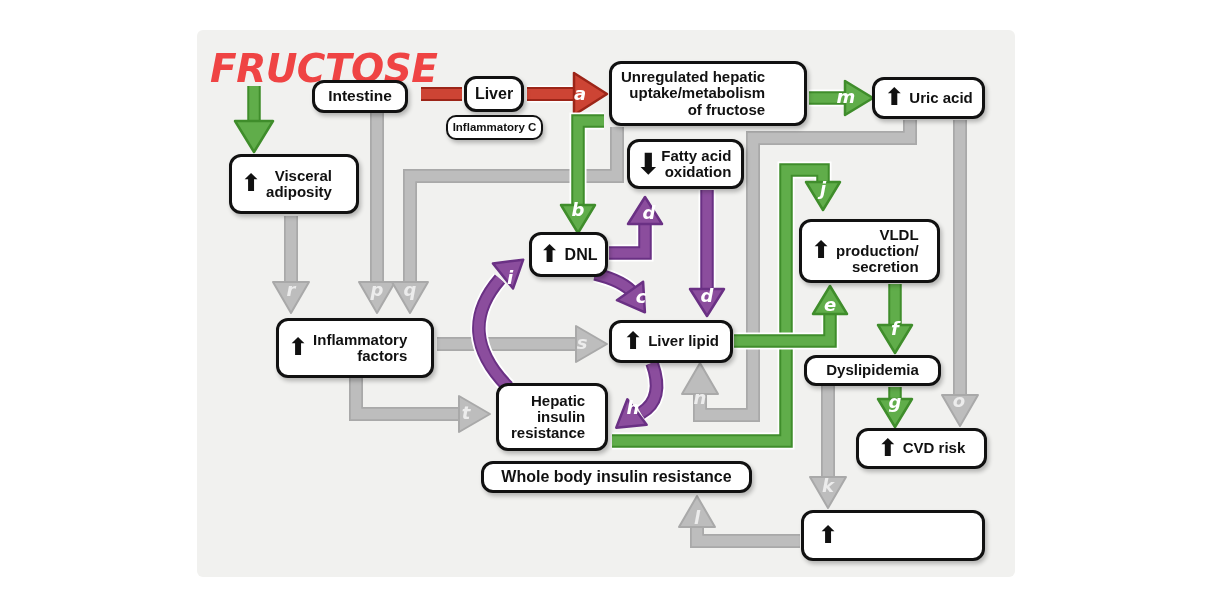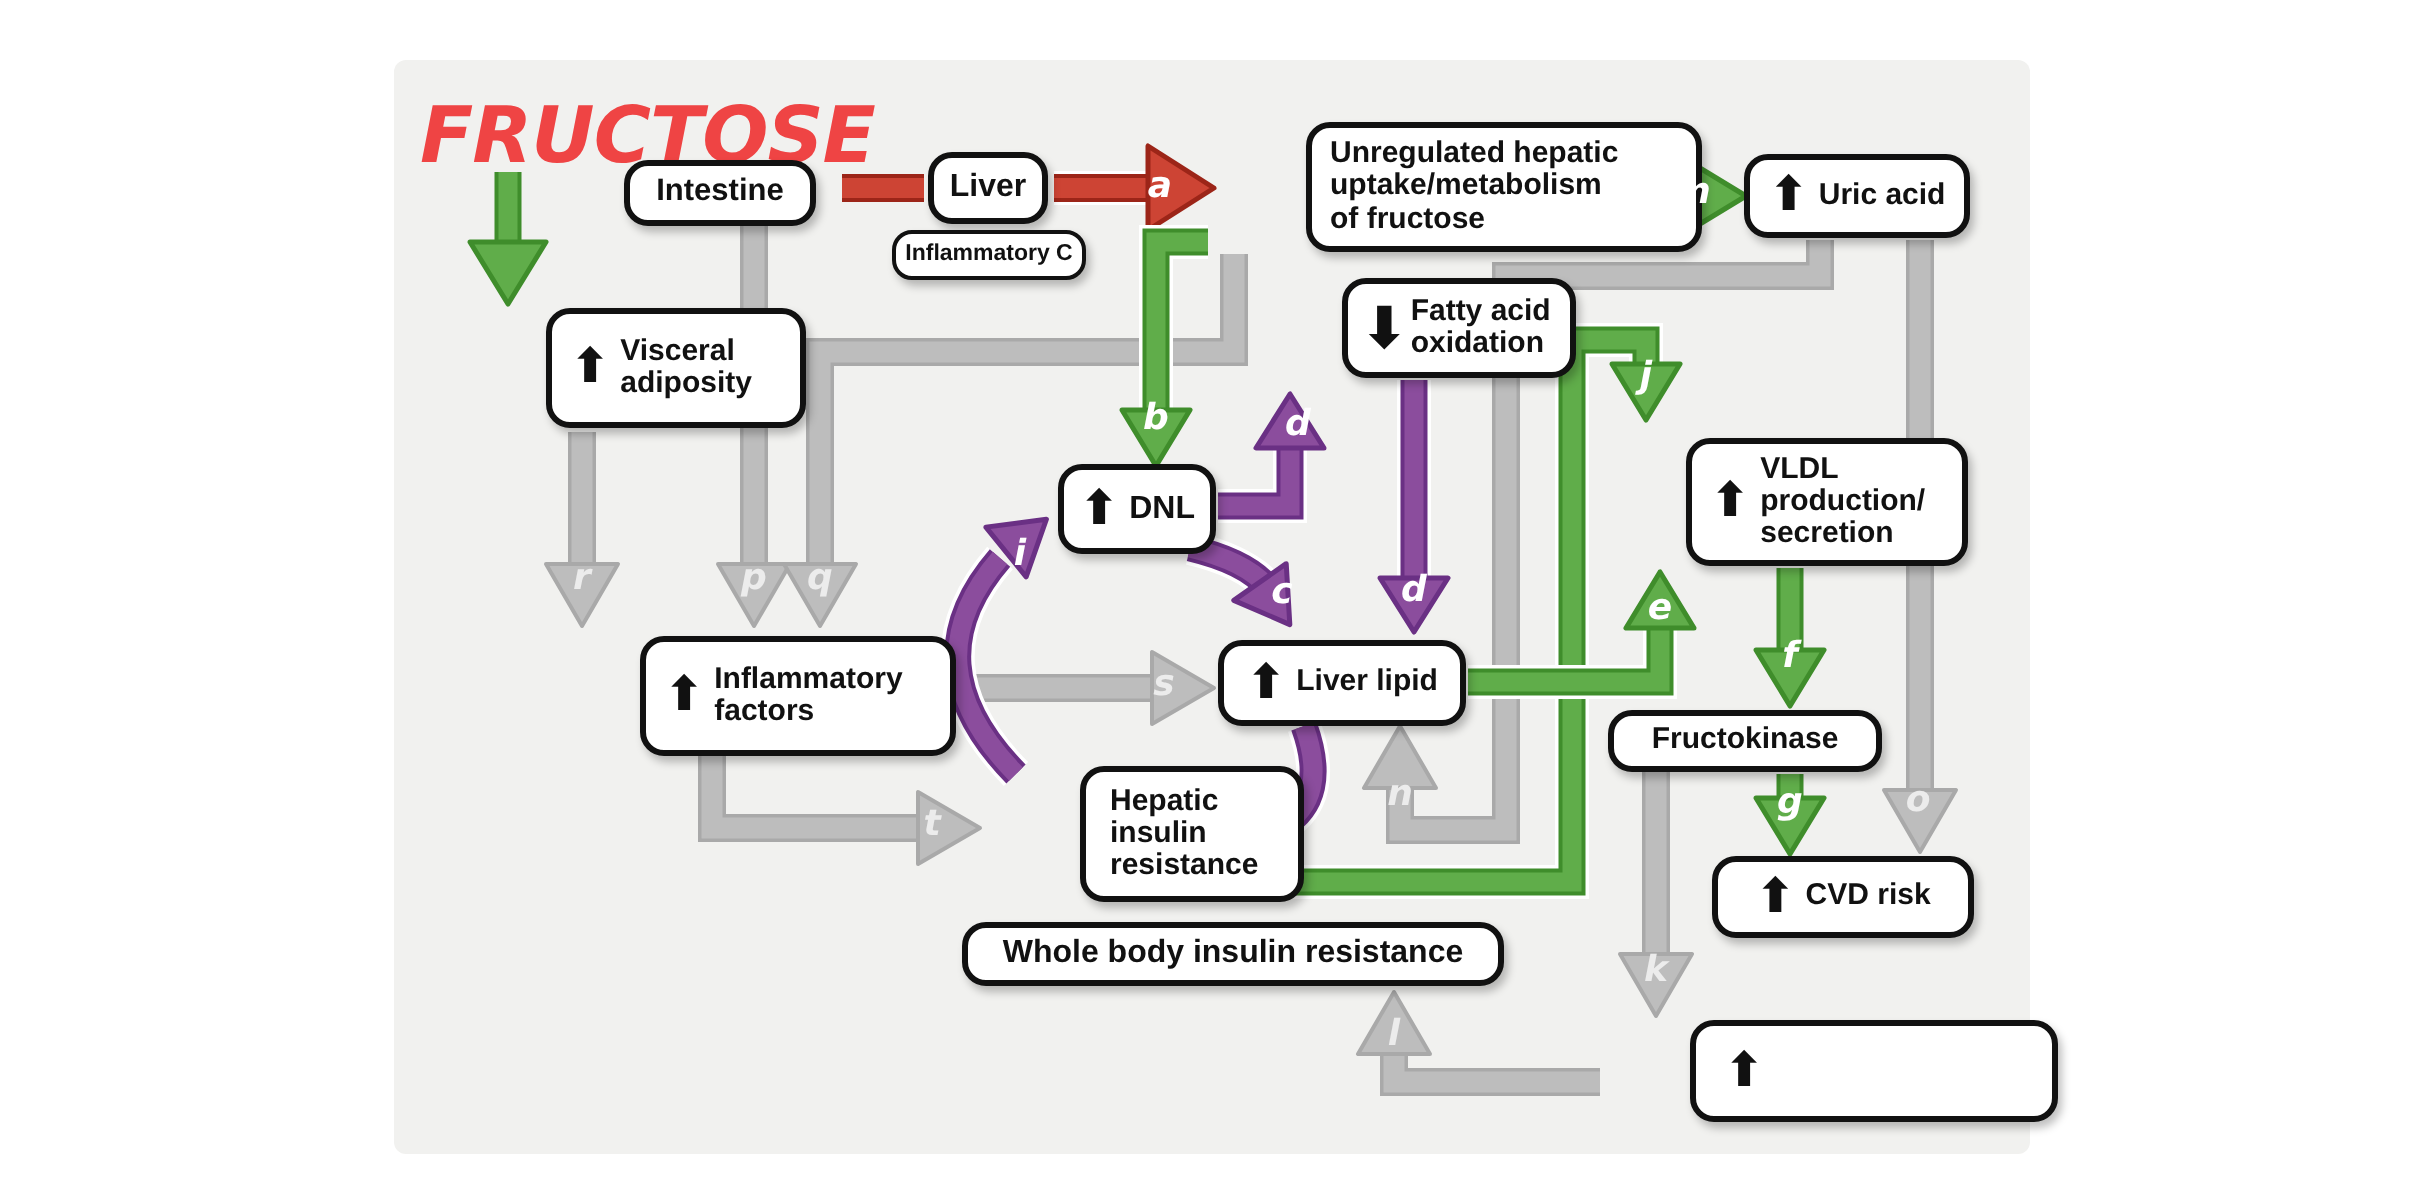--- a/index.html
+++ b/index.html
@@ -19,21 +19,21 @@
   .pm{stroke:#8b4d9d;stroke-width:9.5;fill:none;stroke-linejoin:miter;}
   .ph{fill:#8b4d9d;stroke:#6a3084;stroke-width:2.5;stroke-linejoin:round;}
   .rd{stroke:#9c2518;stroke-width:14;fill:none;}
   .rm{stroke:#cd4434;stroke-width:10;fill:none;}
   .rh{fill:#cd4434;stroke:#9c2518;stroke-width:2.5;stroke-linejoin:round;}
   
   .node{position:absolute;background:#ffffff;border:3px solid #111111;border-radius:12px;
         display:flex;align-items:center;justify-content:center;box-sizing:border-box;
         box-shadow:2px 3px 4px rgba(0,0,0,0.25);color:#111;}
   .nlabel{font-size:15px;font-weight:700;line-height:1.08;white-space:pre-line;}
-  .la{justify-content:flex-start;padding-left:9px;text-align:left;margin-left:44px;}
+  .la{justify-content:flex-start;padding-left:9px;text-align:right;}
   .ind{font-family:"DejaVu Sans",sans-serif;font-weight:700;font-size:24px;line-height:0.9;margin-right:5px;}
   .ind-big{font-size:29px;}
   
   .elabel{position:absolute;transform:translate(-50%,-54%);
           font-family:"DejaVu Sans",sans-serif;font-style:italic;font-weight:600;
           font-size:18px;color:#ffffff;pointer-events:none;}
   .eg{color:#ececec;}
   .title{position:absolute;left:210px;top:46px;
          font-family:"DejaVu Sans",sans-serif;font-style:italic;font-weight:900;
          font-size:39px;letter-spacing:-0.5px;color:#ef4444;}
@@ -223,21 +223,21 @@
     <span class="ind">⬆</span>
     <span class="nlabel">Inflammatory
 factors</span>
   </div>
   <div class="node la" style="left:496px;top:383px;width:112px;height:68px;padding-left:12px">
     <span class="nlabel">Hepatic
 insulin
 resistance</span>
   </div>
   <div class="node" style="left:804px;top:355px;width:137px;height:31px">
-    <span class="nlabel">Fructokinase</span>
+    <span class="nlabel">Dyslipidemia</span>
   </div>
   <div class="node" style="left:856px;top:428px;width:131px;height:41px">
     <span class="ind">⬆</span>
     <span class="nlabel">CVD risk</span>
   </div>
   <div class="node" style="left:481px;top:461px;width:271px;height:32px">
     <span class="nlabel" style="font-size:16px">Whole body insulin resistance</span>
   </div>
   <div class="node la" style="left:801px;top:510px;width:184px;height:51px;padding-left:14px">
     <span class="ind" style="margin-right:12px">⬆</span>

